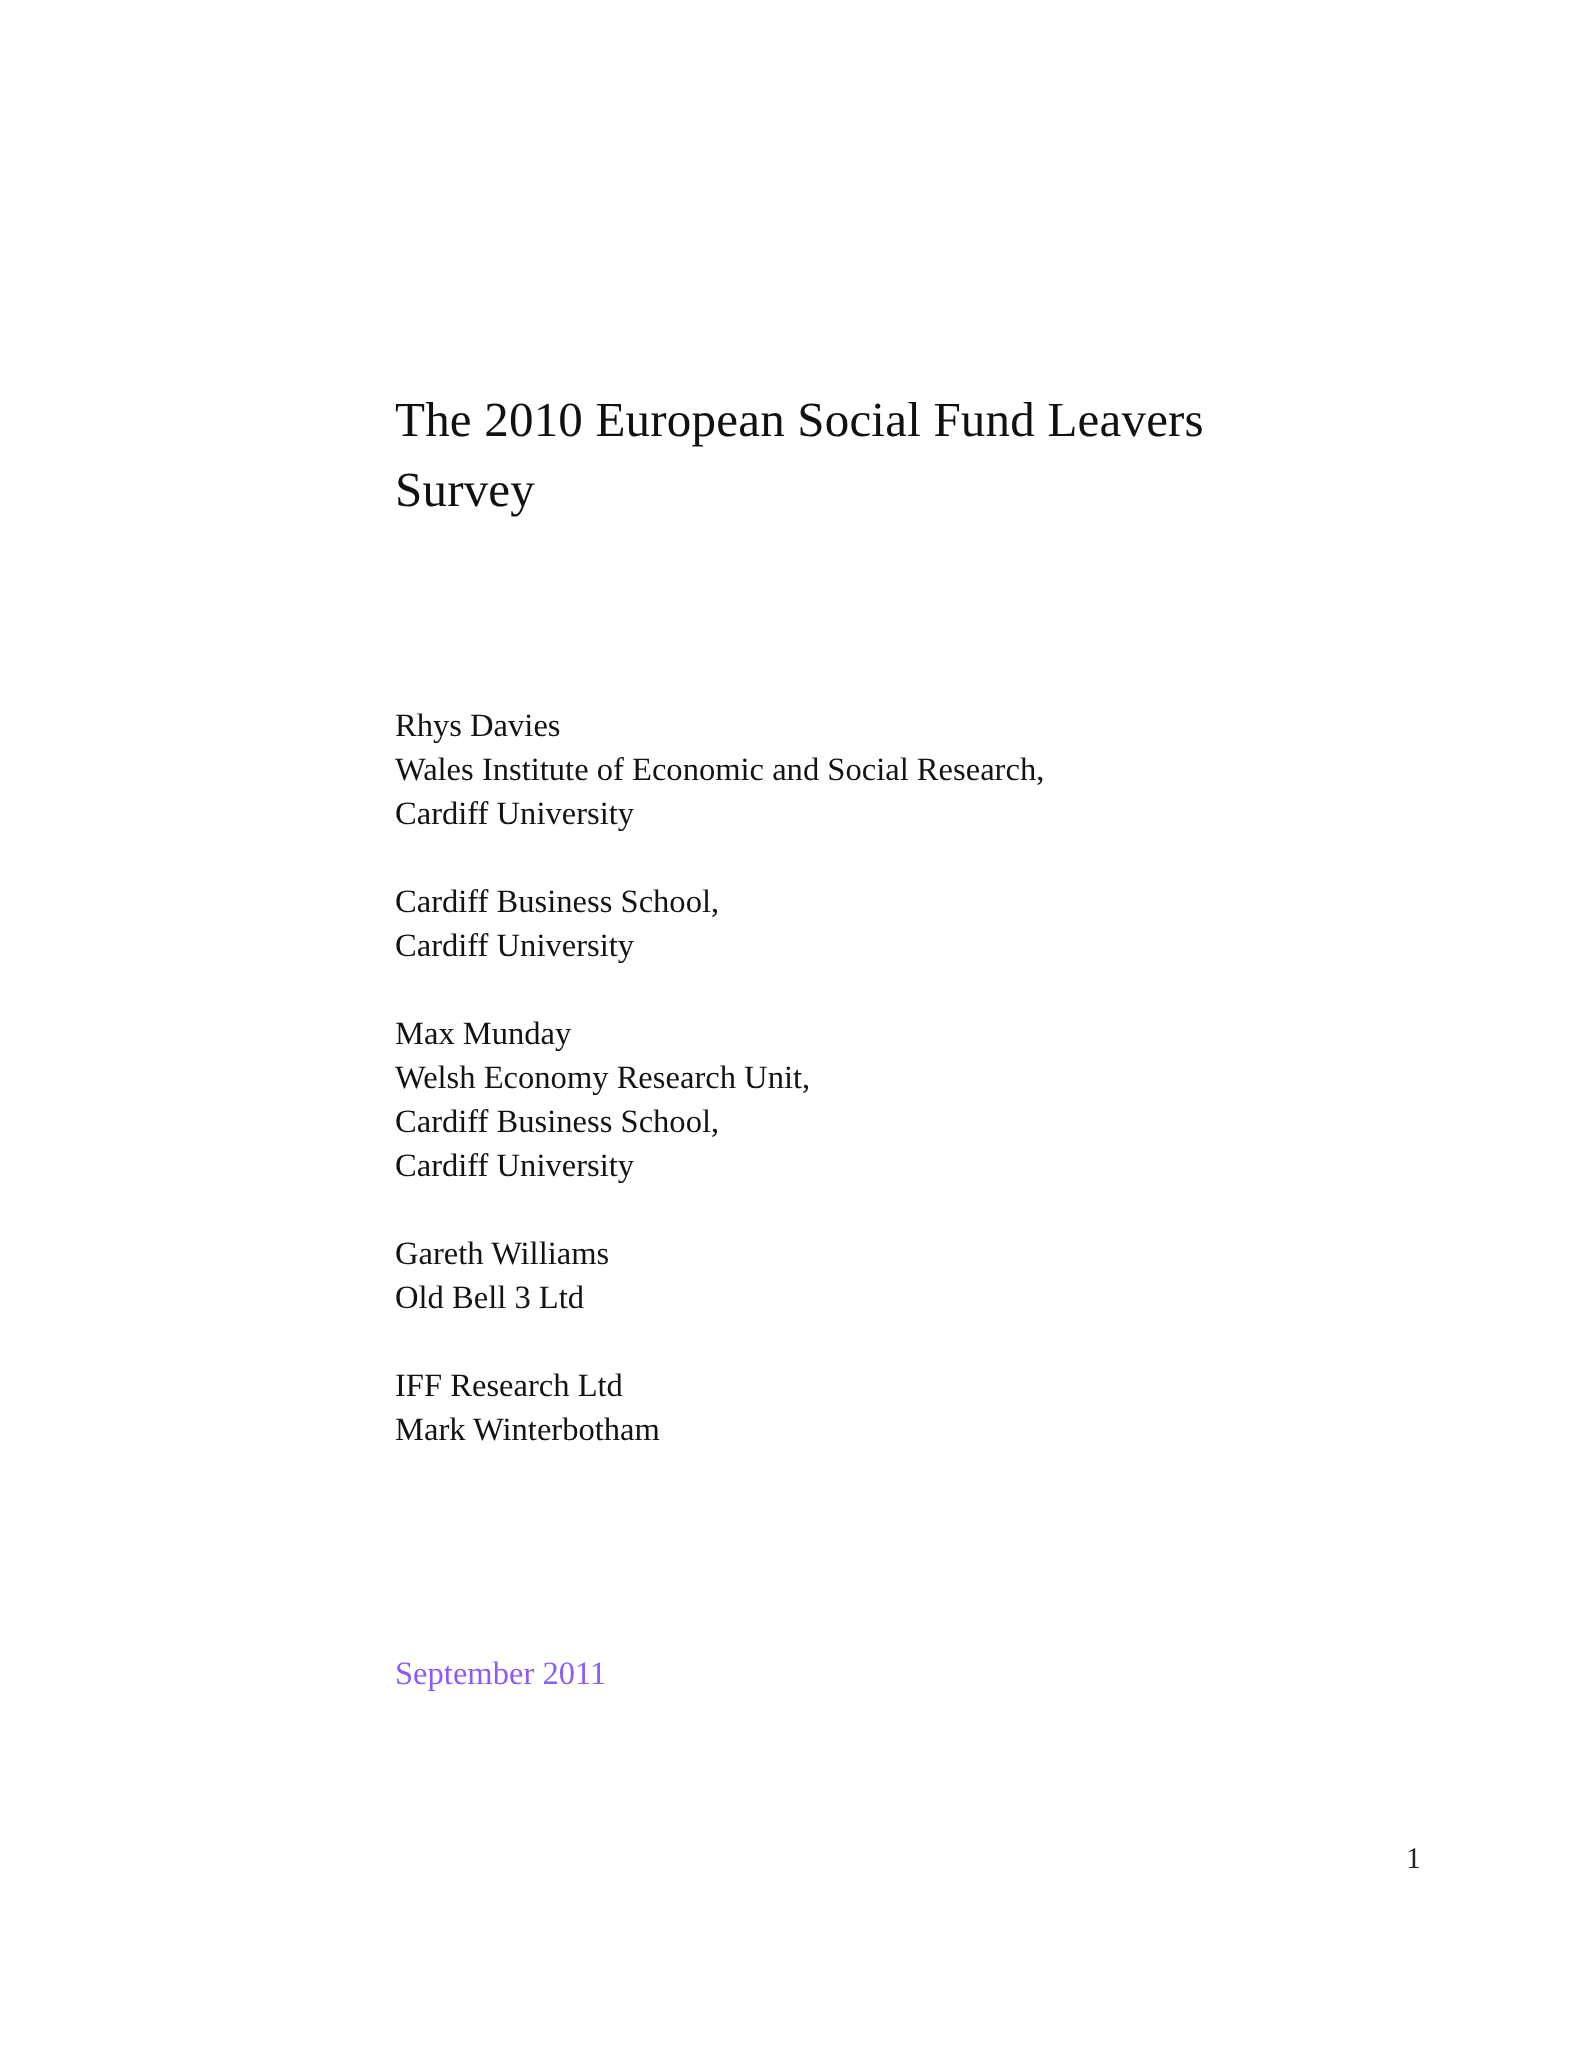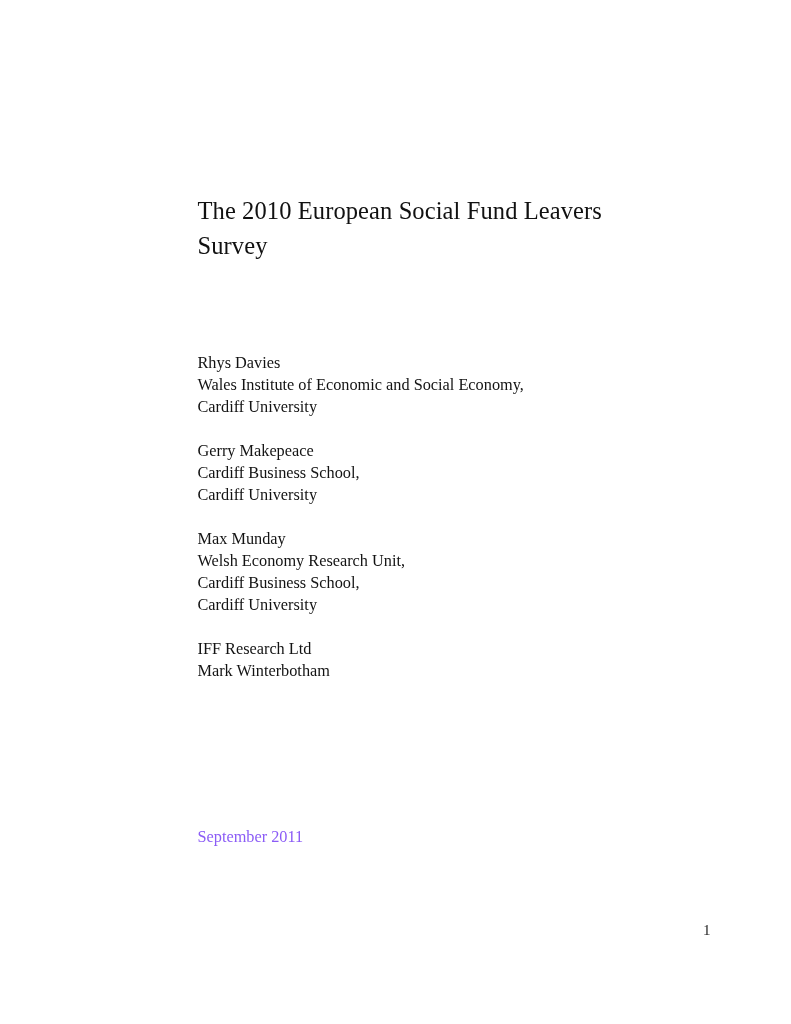--- a/index.html
+++ b/index.html
@@ -83,33 +83,36 @@
 </head>
 <body>
 
 <div class="page">
 
   <h1 class="doc-title">The 2010 European Social Fund Leavers Survey</h1>
 
   <div class="authors">
       <div class="author-block">
         <span class="author-line">Rhys Davies</span>
-        <span class="author-line">Wales Institute of Economic and Social Economy,</span>
+        <span class="author-line">Wales Institute of Economic and Social Research,</span>
         <span class="author-line">Cardiff University</span>
       </div>
       <div class="author-block">
-        <span class="author-line">Gerry Makepeace</span>
         <span class="author-line">Cardiff Business School,</span>
         <span class="author-line">Cardiff University</span>
       </div>
       <div class="author-block">
         <span class="author-line">Max Munday</span>
         <span class="author-line">Welsh Economy Research Unit,</span>
         <span class="author-line">Cardiff Business School,</span>
         <span class="author-line">Cardiff University</span>
+      </div>
+      <div class="author-block">
+        <span class="author-line">Gareth Williams</span>
+        <span class="author-line">Old Bell 3 Ltd</span>
       </div>
       <div class="author-block">
         <span class="author-line">IFF Research Ltd</span>
         <span class="author-line">Mark Winterbotham</span>
       </div>
     </div>
 
   <div class="doc-date">September 2011</div>
 
   <div class="page-number">1</div>

